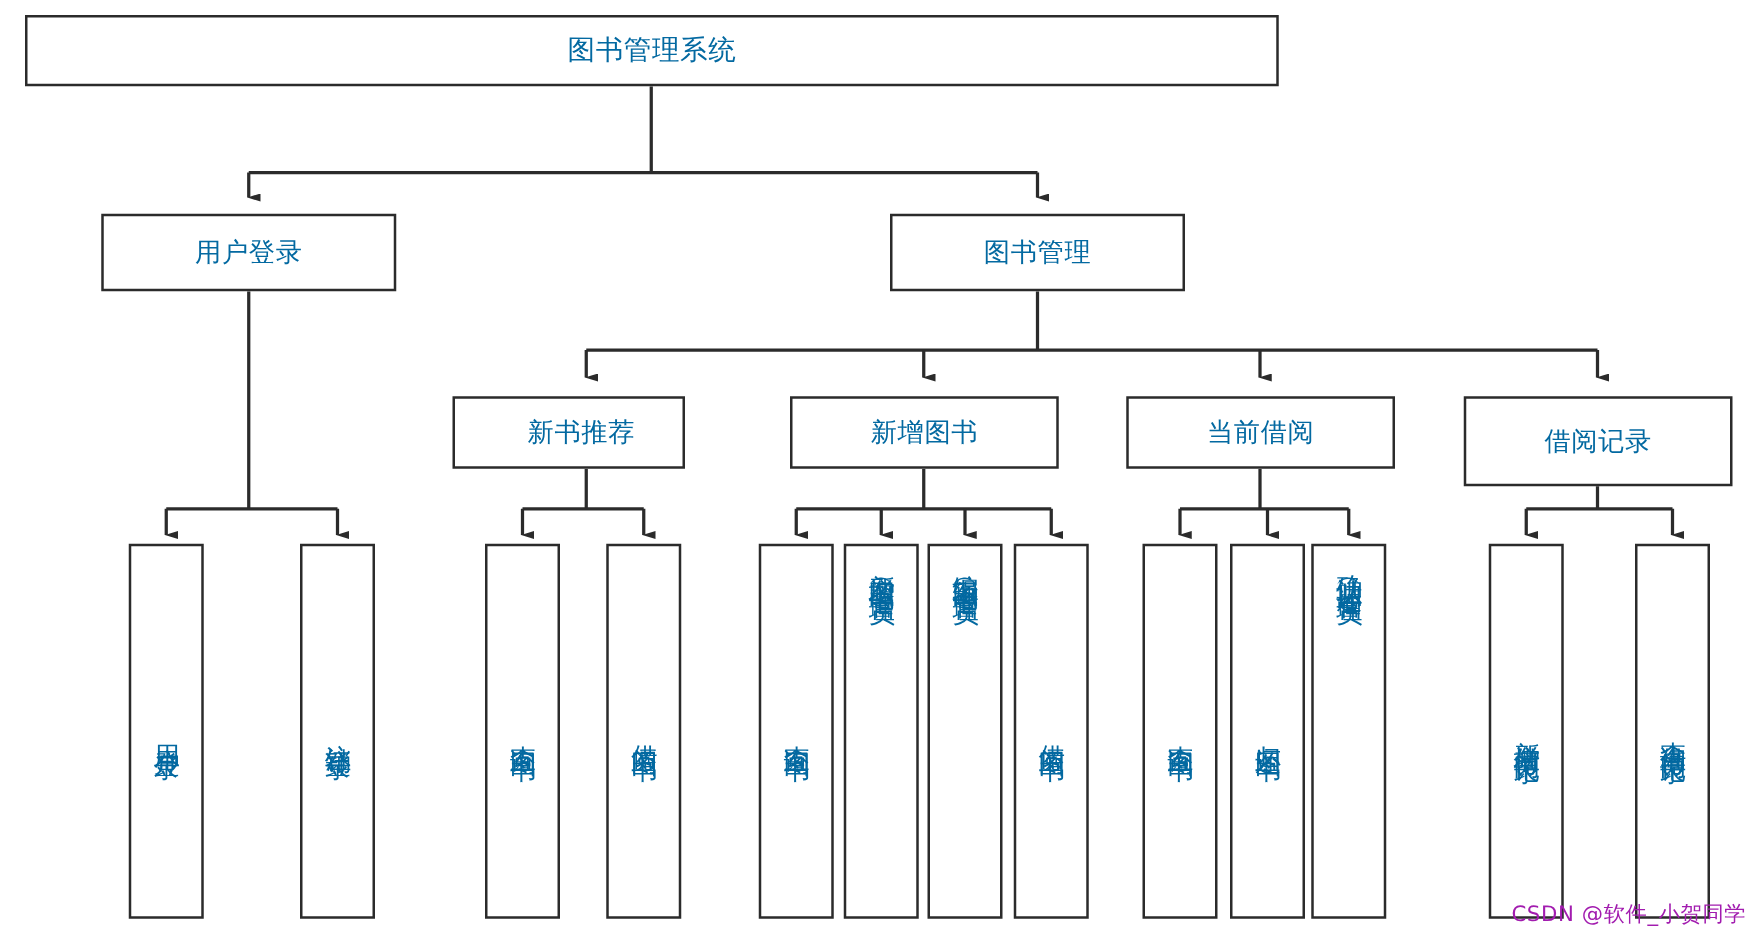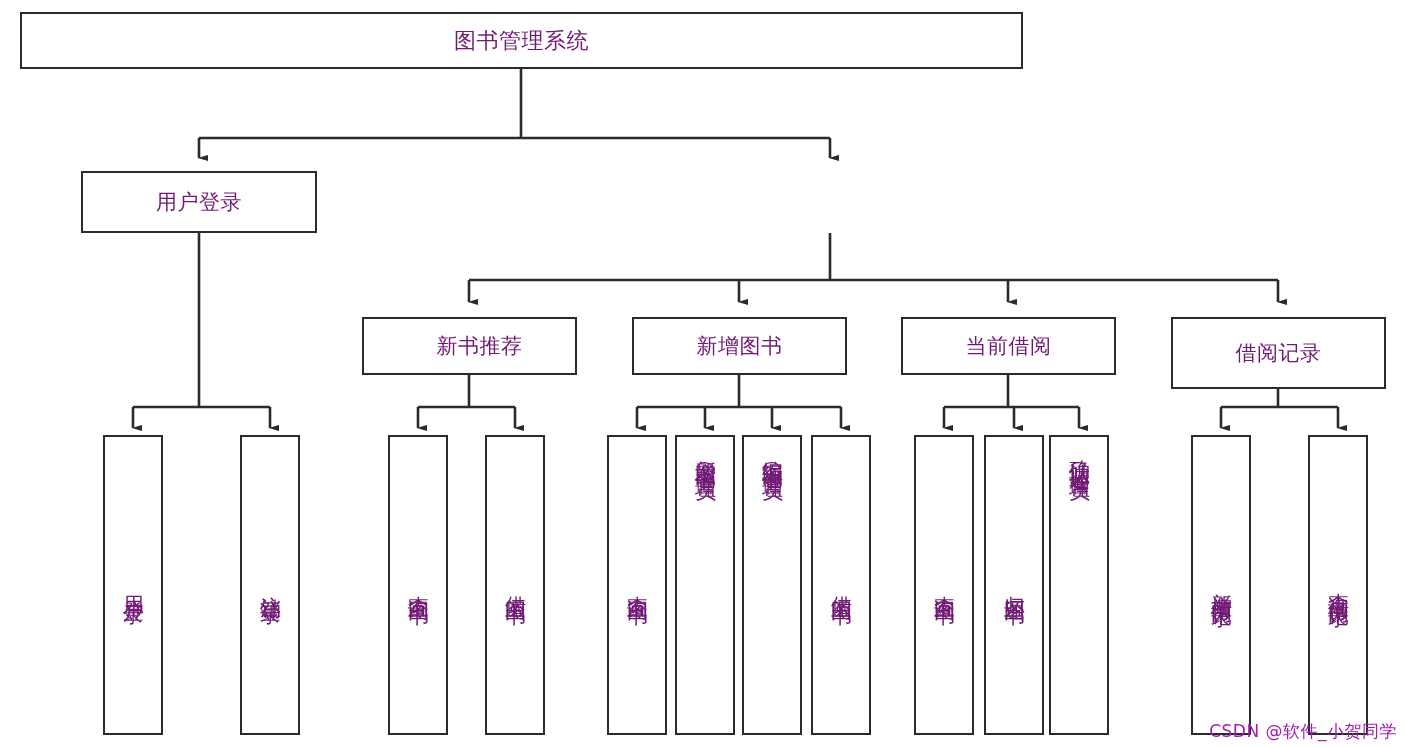--- a/index.html
+++ b/index.html
@@ -27,21 +27,21 @@
     pointer-events: none;
   }
   .node {
     position: absolute;
     box-sizing: border-box;
     background: #ffffff;
     border: 2px solid #2b2b2b;
     display: flex;
     align-items: center;
     justify-content: center;
-    color: #701a75;
+    color: #0369a1;
   }
   .node .label {
     display: block;
     text-align: center;
     line-height: 1.18;
   }
   
   .node.horiz .label {
     font-size: 21px;
     letter-spacing: 0.5px;
@@ -134,22 +134,25 @@
   </svg>
 
   <div class="node horiz root" style="left:20px; top:12px; width:1003px; height:57px;">
     <span class="label">图书管理系统</span>
   </div>
 
   <div class="node horiz" style="left:81px; top:171px; width:236px; height:62px;">
     <span class="label">用户登录</span>
   </div>
 
-
-  <div class="node horiz" style="left:362px; top:317px; width:215px; height:58px;padding-left:20px;">
+  <div class="node horiz" style="left:712px; top:171px; width:236px; height:62px;">
+    <span class="label">图书管理</span>
+  </div>
+
+  <div class="node horiz" style="left:362px; top:317px; width:186px; height:58px;padding-left:20px;">
     <span class="label">新书推荐</span>
   </div>
 
   <div class="node horiz" style="left:632px; top:317px; width:215px; height:58px;">
     <span class="label">新增图书</span>
   </div>
 
   <div class="node horiz" style="left:901px; top:317px; width:215px; height:58px;">
     <span class="label">当前借阅</span>
   </div>

